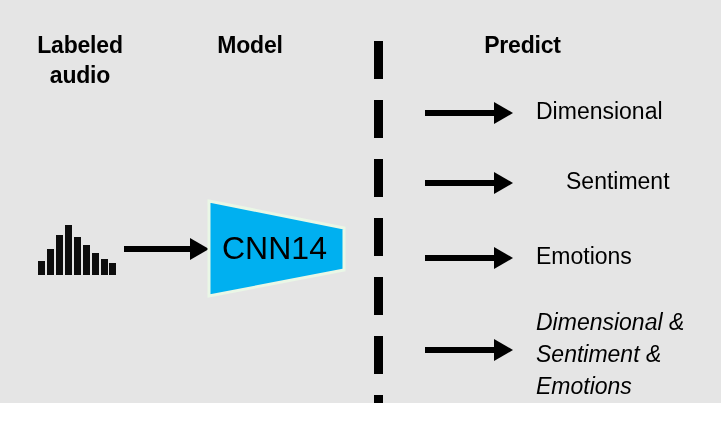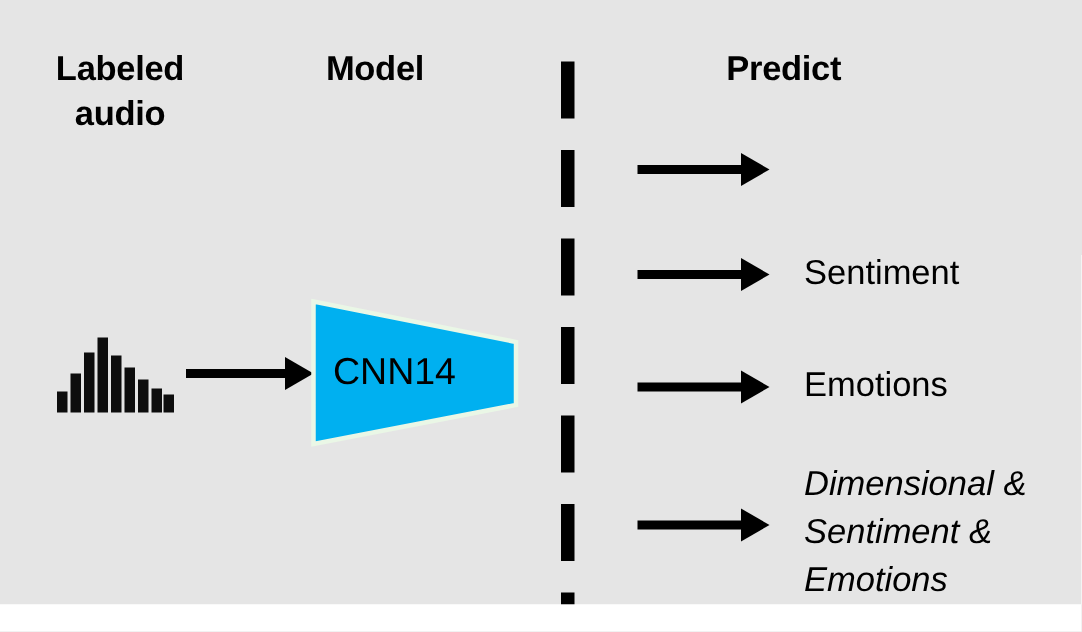--- a/index.html
+++ b/index.html
@@ -107,21 +107,21 @@
     left: 206px;
     top: 198px;
     width: 141px;
     height: 101px;
   }
   #model-shape svg { display: block; }
   #model-label {
     position: absolute;
     left: 222px;
     top: 234px;
-    font-size: 25px;
+    font-size: 32px;
     line-height: 28px;
     color: #000000;
     white-space: nowrap;
   }
 
   
   #divider {
     position: absolute;
     left: 374px;
     top: 41px;
@@ -139,21 +139,21 @@
   
   .predict-label {
     position: absolute;
     left: 536px;
     font-size: 23px;
     line-height: 32px;
     color: #000000;
     white-space: pre-line;
   }
   #label-dimensional { top: 95px; }
-  #label-sentiment   { top: 165px; }
+  #label-sentiment   { top: 165px; margin-left: 30px; }
   #label-emotions    { top: 240px; }
   #label-combined    { top: 306px; font-style: italic; }
 </style>
 </head>
 <body>
 
 <div id="canvas">
 
   <div class="col-header" id="header-labeled-audio">Labeled
 audio</div>
@@ -206,19 +206,20 @@
   </div>
   <div class="arrow arrow-predict" id="arrow-emotions">
     <div class="shaft" style="background: rgb(0, 0, 0);"></div>
     <div class="head" style="border-left-color: rgb(0, 0, 0);"></div>
   </div>
   <div class="arrow arrow-predict" id="arrow-combined">
     <div class="shaft" style="background: rgb(0, 0, 0);"></div>
     <div class="head" style="border-left-color: rgb(0, 0, 0);"></div>
   </div>
 
+  <div class="predict-label" id="label-dimensional">Dimensional</div>
   <div class="predict-label" id="label-sentiment">Sentiment</div>
   <div class="predict-label" id="label-emotions">Emotions</div>
   <div class="predict-label" id="label-combined">Dimensional &amp;
 Sentiment &amp;
 Emotions</div>
 
 </div>
 
 </body></html>

